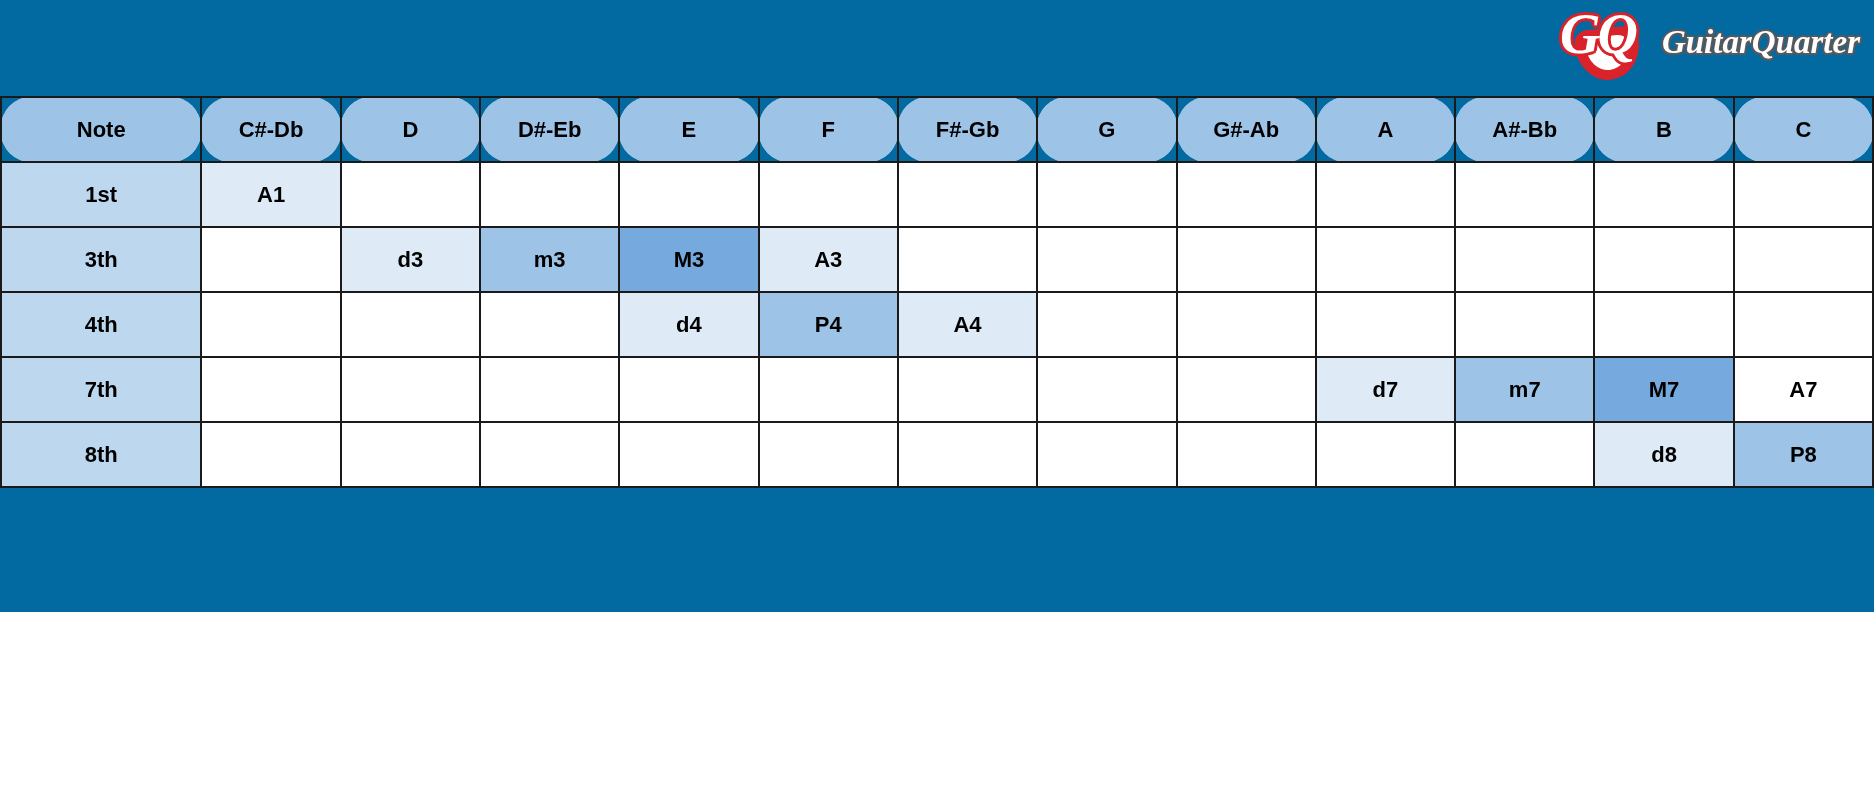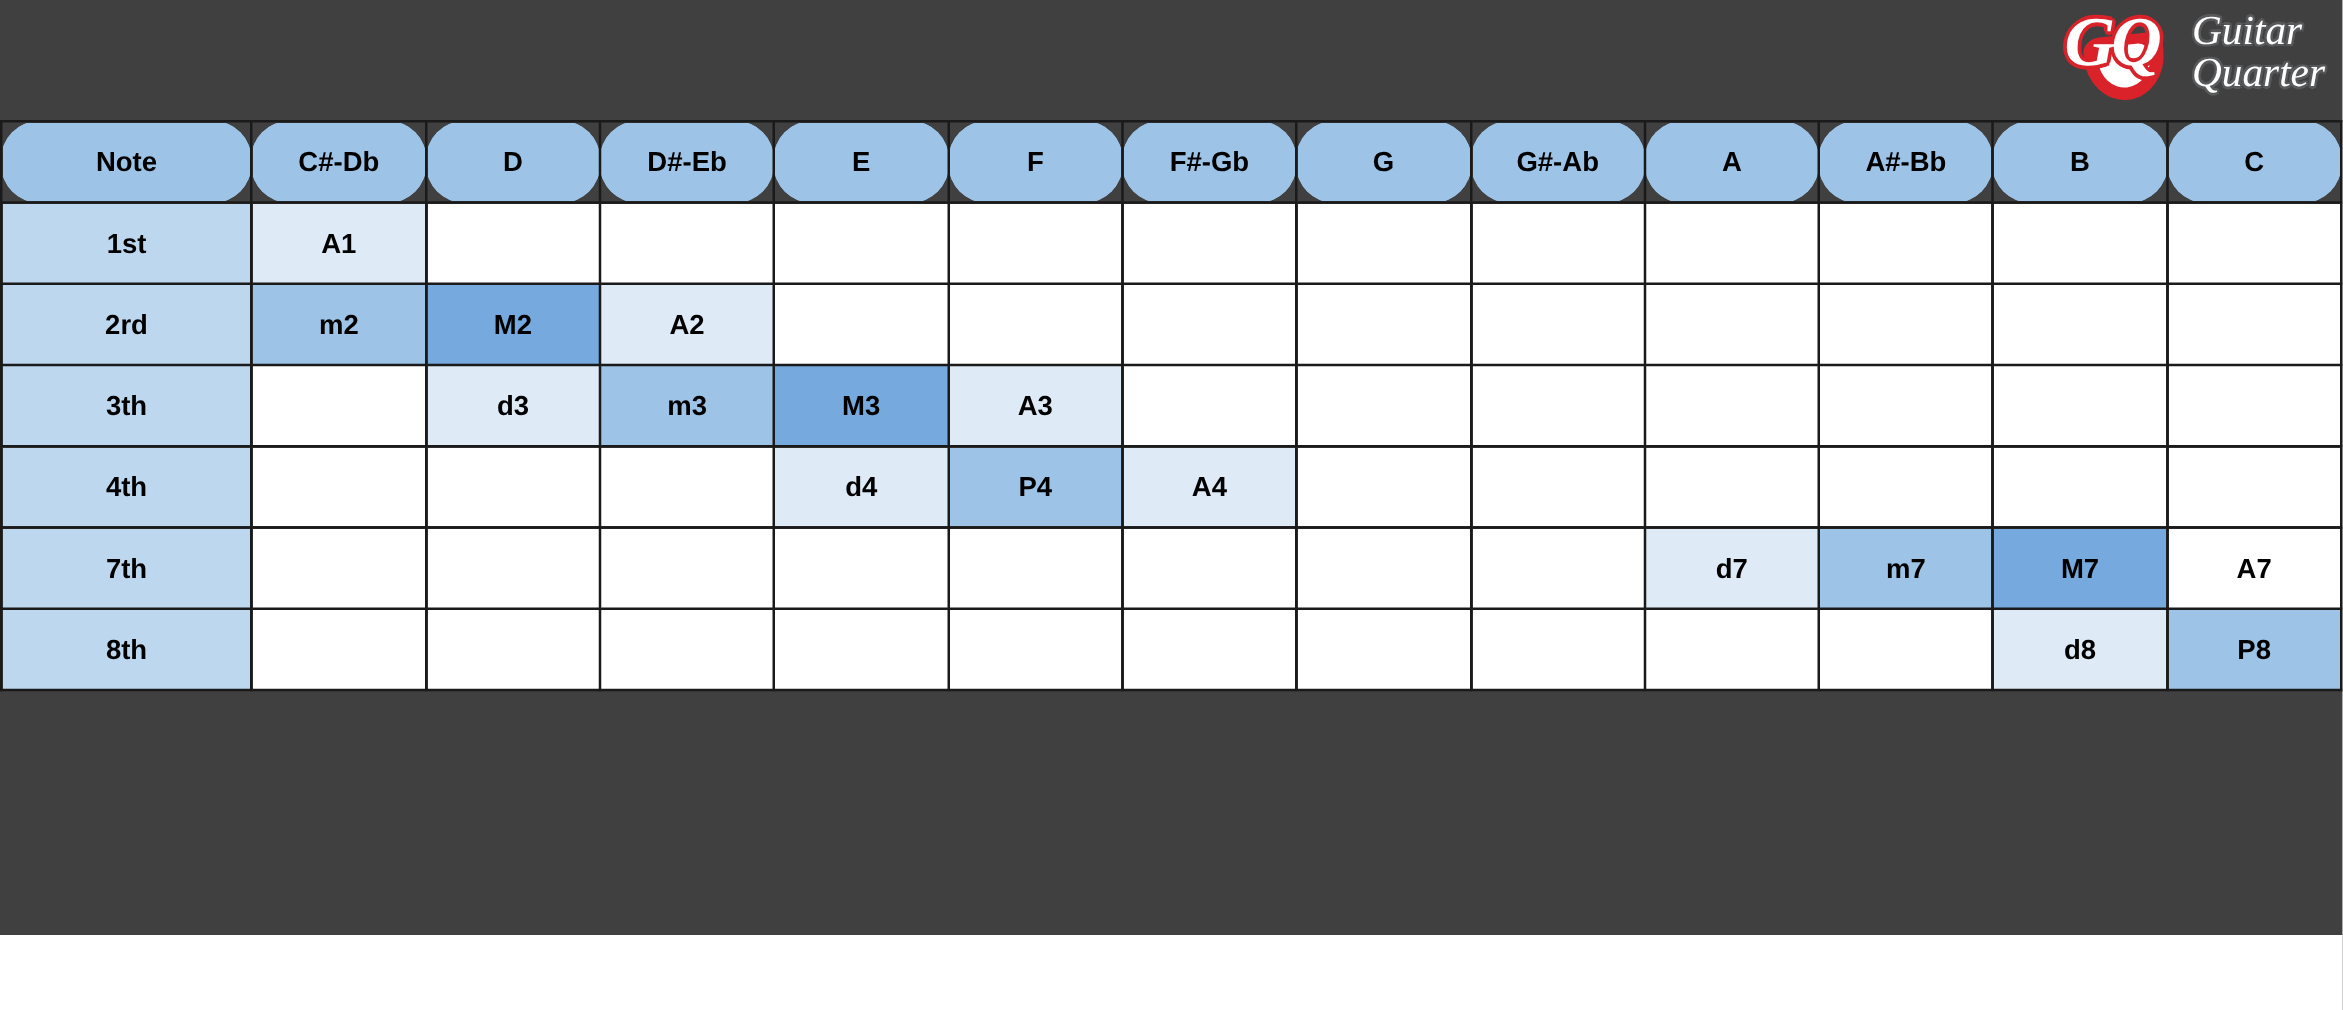--- a/index.html
+++ b/index.html
@@ -9,22 +9,22 @@
   }
   body {
     width: 1874px;
     height: 808px;
     font-family: "Liberation Sans", sans-serif;
     overflow: hidden;
   }
   .page {
     position: relative;
     width: 1874px;
-    height: 748px;
-    background: #404040;
+    height: 612px;
+    background: #0369a1;
   }
   
   .logo {
     position: absolute;
     top: 6px;
     right: 14px;
     display: flex;
     align-items: center;
     gap: 10px;
     user-select: none;
@@ -68,25 +68,24 @@
     position: absolute;
     left: 11px;
     top: 8px;
     width: 42px;
     height: 34px;
     background: #ffffff;
     border-radius: 10px 10px 50% 50% / 9px 9px 70% 70%;
   }
   .logo-text {
     display: flex;
-    flex-direction: column;
     line-height: 1.02;
     font-family: "Liberation Serif", serif;
     font-style: italic;
-    font-weight: normal;
+    font-weight: bold;
     font-size: 33px;
     color: #ffffff;
     text-shadow:
       -1.5px -1.5px 0 #58595b, 1.5px -1.5px 0 #58595b,
       -1.5px 1.5px 0 #58595b, 1.5px 1.5px 0 #58595b,
       -2px 0 0 #58595b, 2px 0 0 #58595b,
       0 -2px 0 #58595b, 0 2px 0 #58595b;
   }
   
   .table-wrap {
@@ -183,35 +182,20 @@
             <td class="c-empty"></td>
             <td class="c-empty"></td>
             <td class="c-empty"></td>
             <td class="c-empty"></td>
             <td class="c-empty"></td>
             <td class="c-empty"></td>
             <td class="c-empty"></td>
             <td class="c-empty"></td>
           </tr>
           <tr>
-            <td class="rowlabel">2rd</td>
-            <td class="c-mid">m2</td>
-            <td class="c-dark">M2</td>
-            <td class="c-light">A2</td>
-            <td class="c-empty"></td>
-            <td class="c-empty"></td>
-            <td class="c-empty"></td>
-            <td class="c-empty"></td>
-            <td class="c-empty"></td>
-            <td class="c-empty"></td>
-            <td class="c-empty"></td>
-            <td class="c-empty"></td>
-            <td class="c-empty"></td>
-          </tr>
-          <tr>
             <td class="rowlabel">3th</td>
             <td class="c-empty"></td>
             <td class="c-light">d3</td>
             <td class="c-mid">m3</td>
             <td class="c-dark">M3</td>
             <td class="c-light">A3</td>
             <td class="c-empty"></td>
             <td class="c-empty"></td>
             <td class="c-empty"></td>
             <td class="c-empty"></td>

